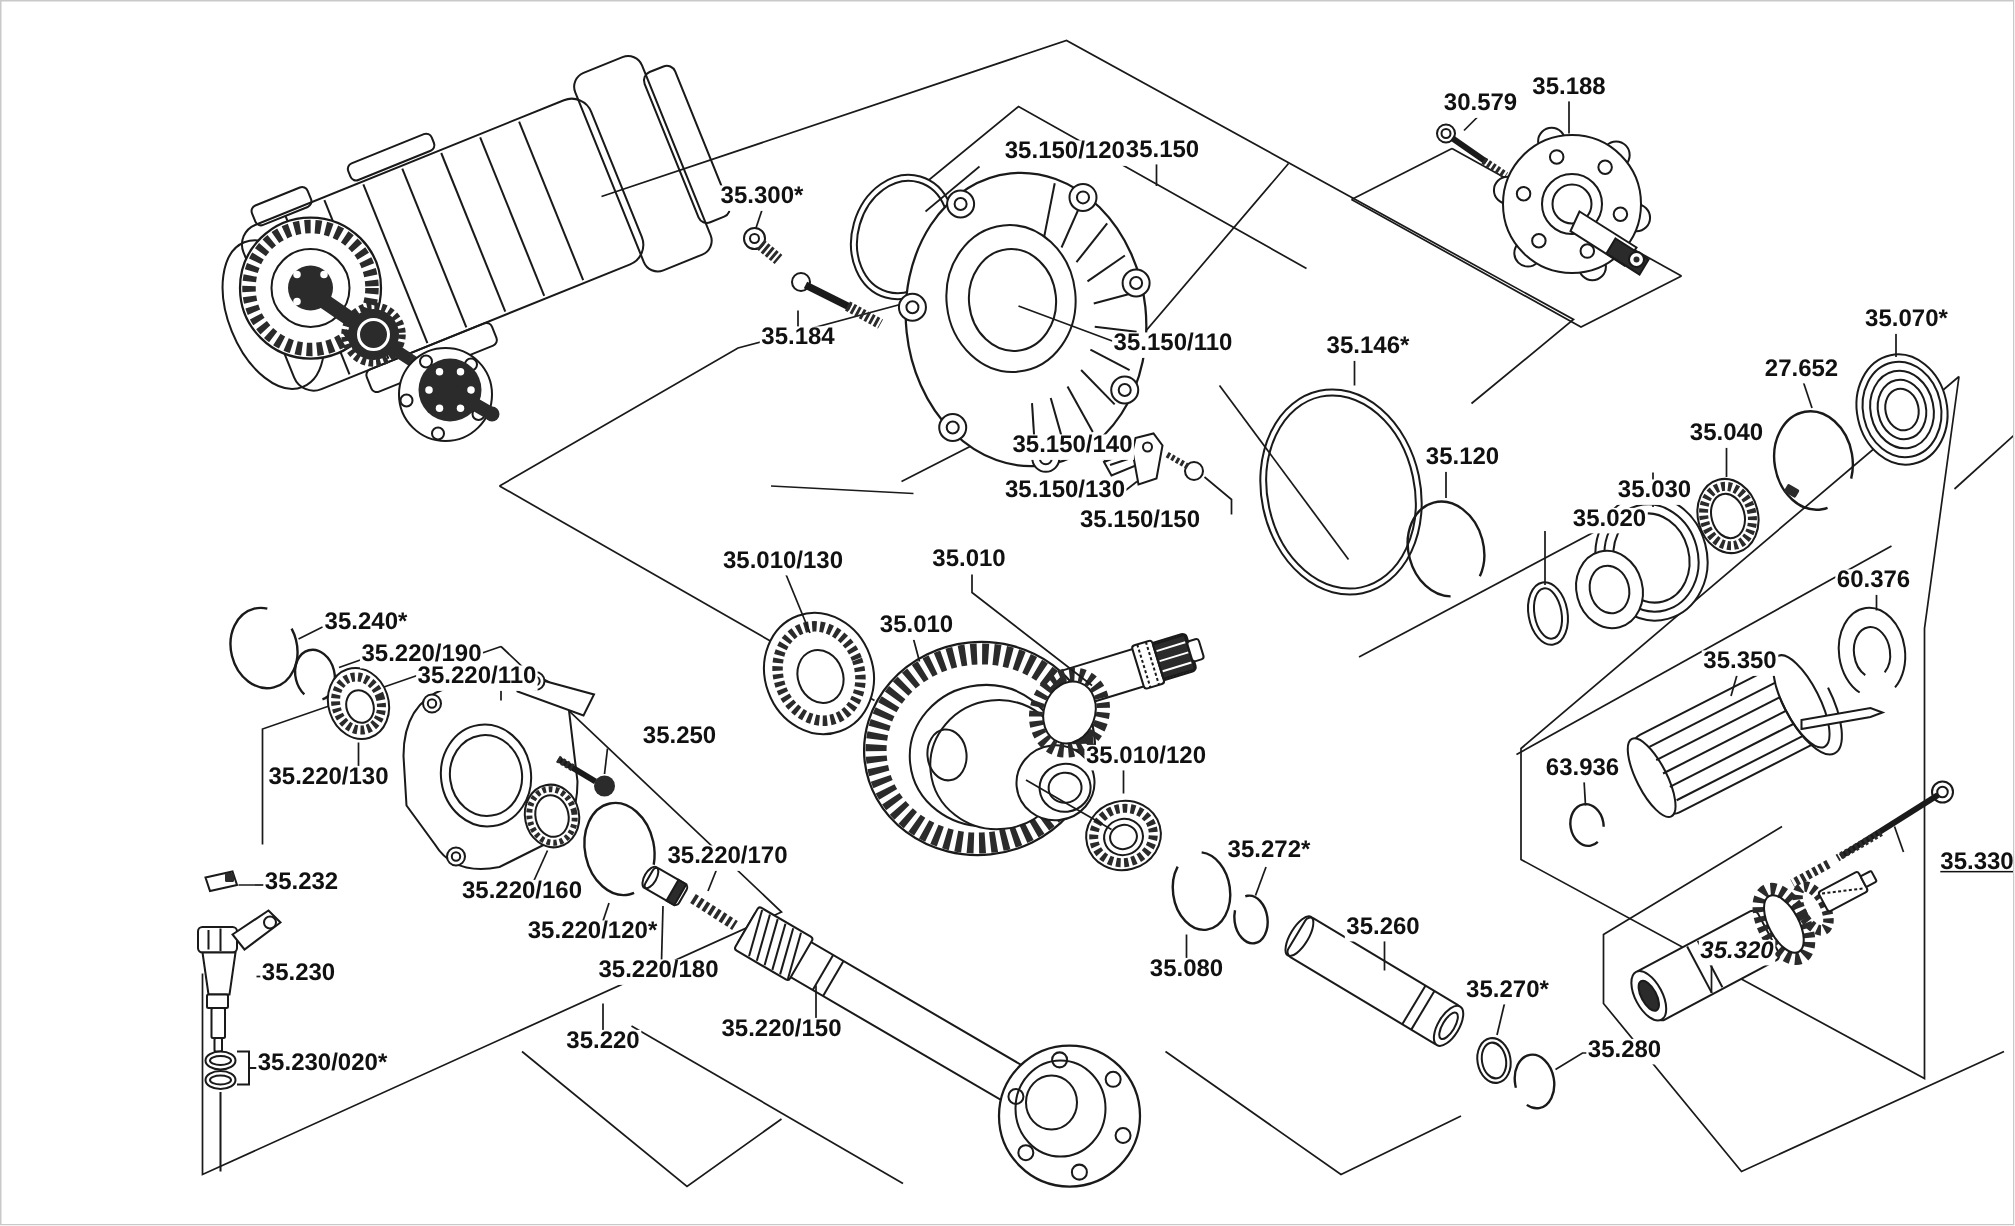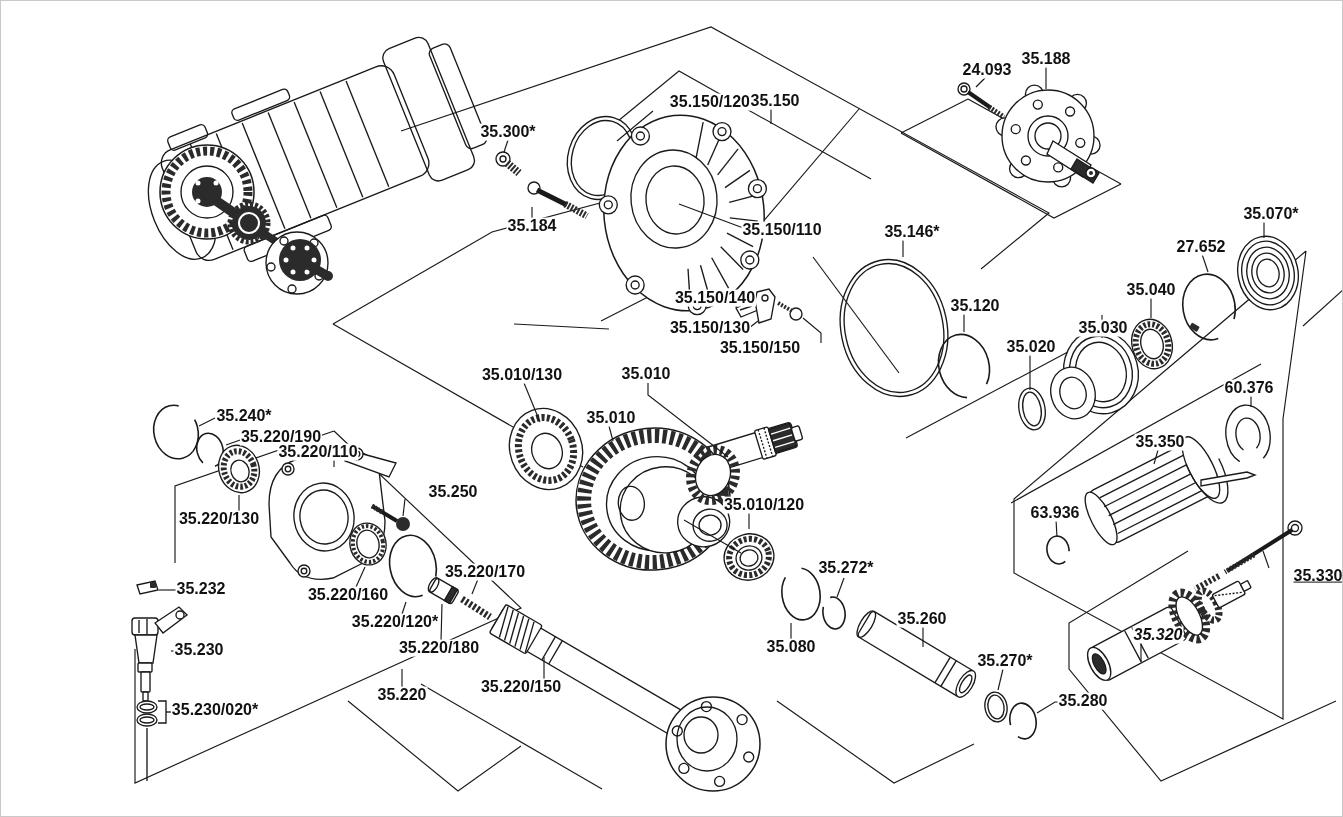--- a/index.html
+++ b/index.html
@@ -383,27 +383,27 @@
       <div class="part-label" style="left: 678px; top: 101px; margin-left: 34px;">35.150/120*</div>
       <div class="part-label" style="left: 774px; top: 100px;">35.150</div>
       <div class="part-label" style="left: 507px; top: 131px;">35.300*</div>
       <div class="part-label" style="left: 531px; top: 225px;">35.184</div>
       <div class="part-label" style="left: 781px; top: 229px;">35.150/110</div>
       <div class="part-label" style="left: 714px; top: 297px;">35.150/140</div>
       <div class="part-label" style="left: 709px; top: 327px;">35.150/130</div>
       <div class="part-label" style="left: 759px; top: 347px;">35.150/150</div>
       <div class="part-label" style="left: 911px; top: 231px;">35.146*</div>
       <div class="part-label" style="left: 974px; top: 305px;">35.120</div>
-      <div class="part-label" style="left: 986px; top: 69px;">24.093</div>
+      <div class="part-label" style="left: 986px; top: 69px;">30.579</div>
       <div class="part-label" style="left: 1045px; top: 58px;">35.188</div>
       <div class="part-label" style="left: 1270px; top: 213px;">35.070*</div>
       <div class="part-label" style="left: 1200px; top: 246px;">27.652</div>
       <div class="part-label" style="left: 1150px; top: 289px;">35.040</div>
       <div class="part-label" style="left: 1102px; top: 307px; margin-top: 20px;">35.030</div>
-      <div class="part-label" style="left: 1030px; top: 346px;">35.020</div>
+      <div class="part-label" style="left: 1072px; top: 346px;">35.020</div>
       <div class="part-label" style="left: 1248px; top: 387px;">60.376</div>
       <div class="part-label" style="left: 1159px; top: 441px;">35.350</div>
       <div class="part-label" style="left: 1054px; top: 512px;">63.936</div>
       <div class="part-label" style="left: 1317px; top: 575px; text-decoration: underline;">35.330</div>
       <div class="part-label" style="left: 1157px; top: 634px; font-style: italic;">35.320</div>
       <div class="part-label" style="left: 521px; top: 374px;">35.010/130</div>
       <div class="part-label" style="left: 645px; top: 373px;">35.010</div>
       <div class="part-label" style="left: 610px; top: 417px;">35.010</div>
       <div class="part-label" style="left: 763px; top: 504px;">35.010/120</div>
       <div class="part-label" style="left: 243px; top: 415px;">35.240*</div>

